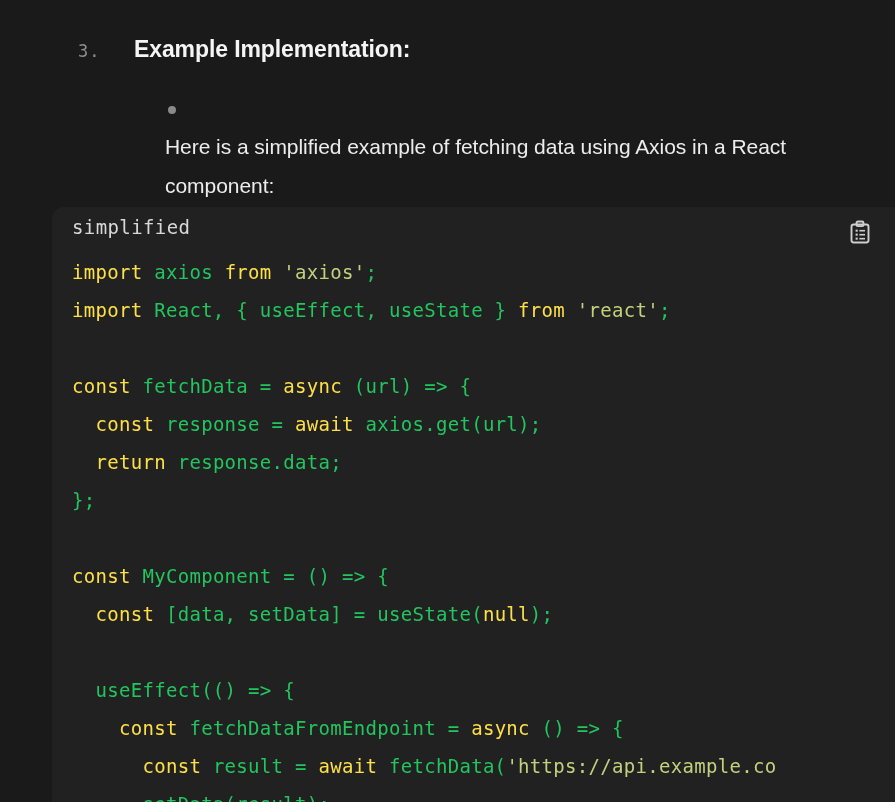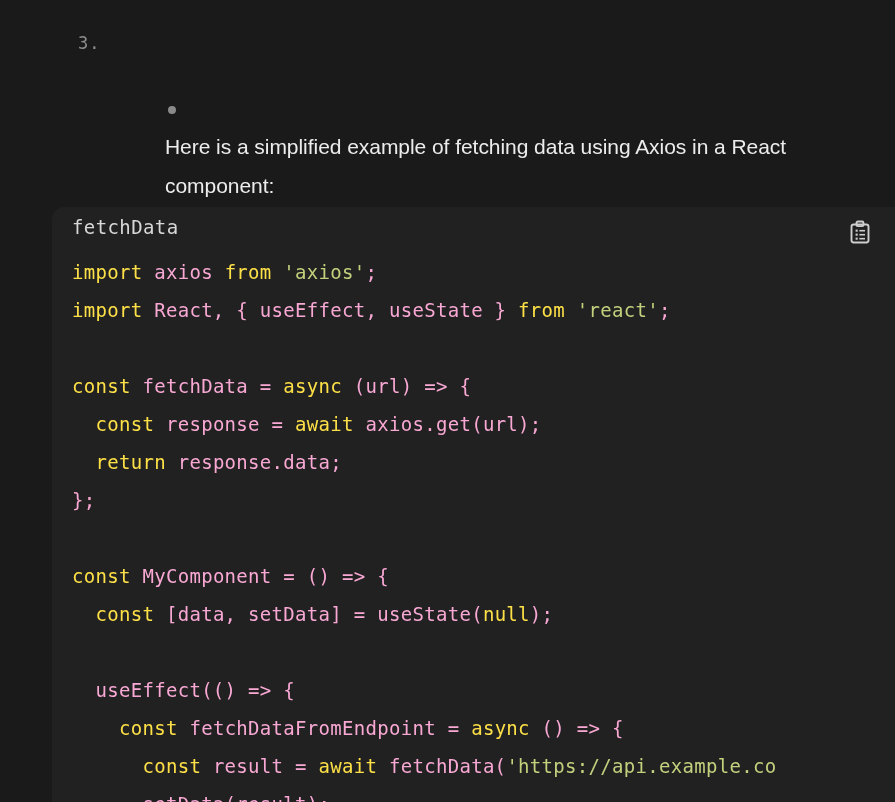--- a/index.html
+++ b/index.html
@@ -117,39 +117,40 @@
     font-size: 19px;
     line-height: 38px;
     white-space: pre;
     overflow: hidden;
     color: #e3e3e3;
     letter-spacing: 0.3px;
   }
   .code-body .ln { height: 38px; }
   .kw  { color: #fde047; }
   .str { color: #c3d17d; text-align: right; }
-  .pln { color: #f9a8d4; }
+  .pln { color: #22c55e; }
 </style>
 </head>
 <body>
 
 <div class="ol-item">
   <span class="ol-marker">3.</span>
+  <span class="ol-heading">Example Implementation:</span>
 </div>
 
 <div class="ul-item">
   <span class="ul-marker">
       <span class="dot"></span>
     </span>
   <span class="ul-text">Here is a simplified example of fetching data using Axios in a React component:</span>
 </div>
 
 <div class="code-block">
   <div class="code-header">
-    <span class="code-lang">fetchData</span>
+    <span class="code-lang">simplified</span>
     <span class="copy-btn">
       <svg width="22" height="24" viewBox="0 0 22 24" aria-hidden="true">
         <rect x="2.5" y="4.5" width="17" height="18" rx="2.2" fill="none" stroke="#cfcfcf" stroke-width="1.9"></rect>
         <rect x="7.5" y="1.5" width="7" height="4.6" rx="1.4" fill="none" stroke="#cfcfcf" stroke-width="1.9"></rect>
         <rect x="6.6" y="9.6" width="2.1" height="2.1" fill="#cfcfcf"></rect>
         <rect x="10.4" y="9.9" width="5.6" height="1.6" fill="#cfcfcf"></rect>
         <rect x="6.6" y="13.6" width="2.1" height="2.1" fill="#cfcfcf"></rect>
         <rect x="10.4" y="13.9" width="5.6" height="1.6" fill="#cfcfcf"></rect>
         <rect x="6.6" y="17.6" width="2.1" height="2.1" fill="#cfcfcf"></rect>
         <rect x="10.4" y="17.9" width="5.6" height="1.6" fill="#cfcfcf"></rect>

